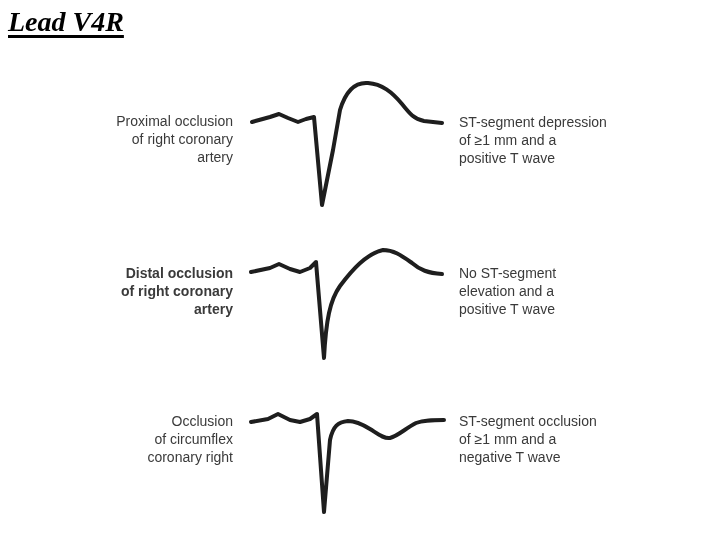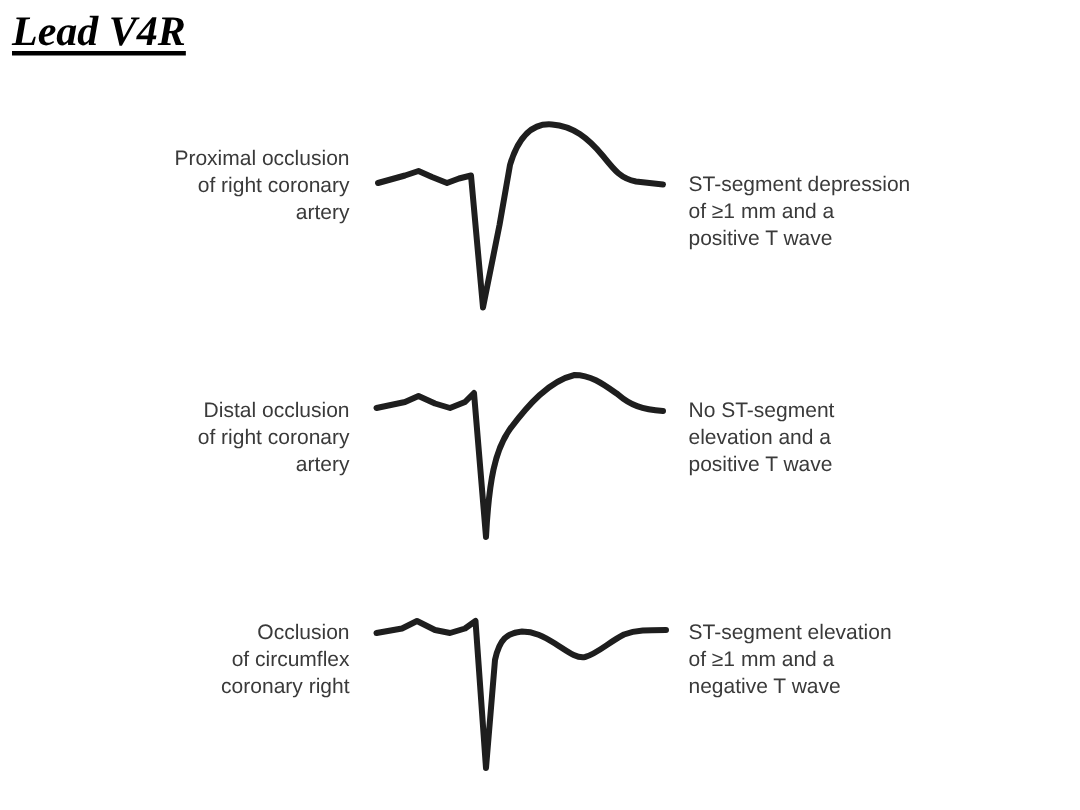--- a/index.html
+++ b/index.html
@@ -20,49 +20,49 @@
   .left { right: 487px; text-align: right; }
   .right { left: 459px; text-align: left; }
   svg.waves { position: absolute; left: 0; top: 0; }
   svg.waves path { fill: none; stroke: #1e1e1e; stroke-width: 4; stroke-linejoin: round; stroke-linecap: round; }
 </style>
 </head>
 <body>
 
 <div class="title">Lead V4R</div>
 
-<div class="lbl left" style="top:96px;">
+<div class="lbl left" style="top:112px;">
   <div>Proximal occlusion</div>
   <div>of right coronary</div>
   <div>artery</div>
 </div>
 <div class="lbl right" style="top:113px;">
   <div>ST-segment depression</div>
   <div>of ≥1 mm and a</div>
   <div>positive T wave</div>
 </div>
 
-<div class="lbl left" style="top:264px;">
+<div class="lbl left" style="top:264px;font-weight:bold;">
   <div>Distal occlusion</div>
   <div>of right coronary</div>
   <div>artery</div>
 </div>
 <div class="lbl right" style="top:264px;">
   <div>No ST-segment</div>
   <div>elevation and a</div>
   <div>positive T wave</div>
 </div>
 
 <div class="lbl left" style="top:412px;">
   <div>Occlusion</div>
   <div>of circumflex</div>
   <div>coronary right</div>
 </div>
 <div class="lbl right" style="top:412px;">
-  <div>ST-segment elevation</div>
+  <div>ST-segment occlusion</div>
   <div>of ≥1 mm and a</div>
   <div>negative T wave</div>
 </div>
 
 <svg class="waves" width="720" height="540" viewBox="0 0 720 540">
 
   <path d="M252,122 L270,117 L279,114 L288,118 L298,122 L306,119 L314,117
        L322,205 L333,150 L340,110
        C346,90 356,82 368,83
        C382,84 392,92 402,104

